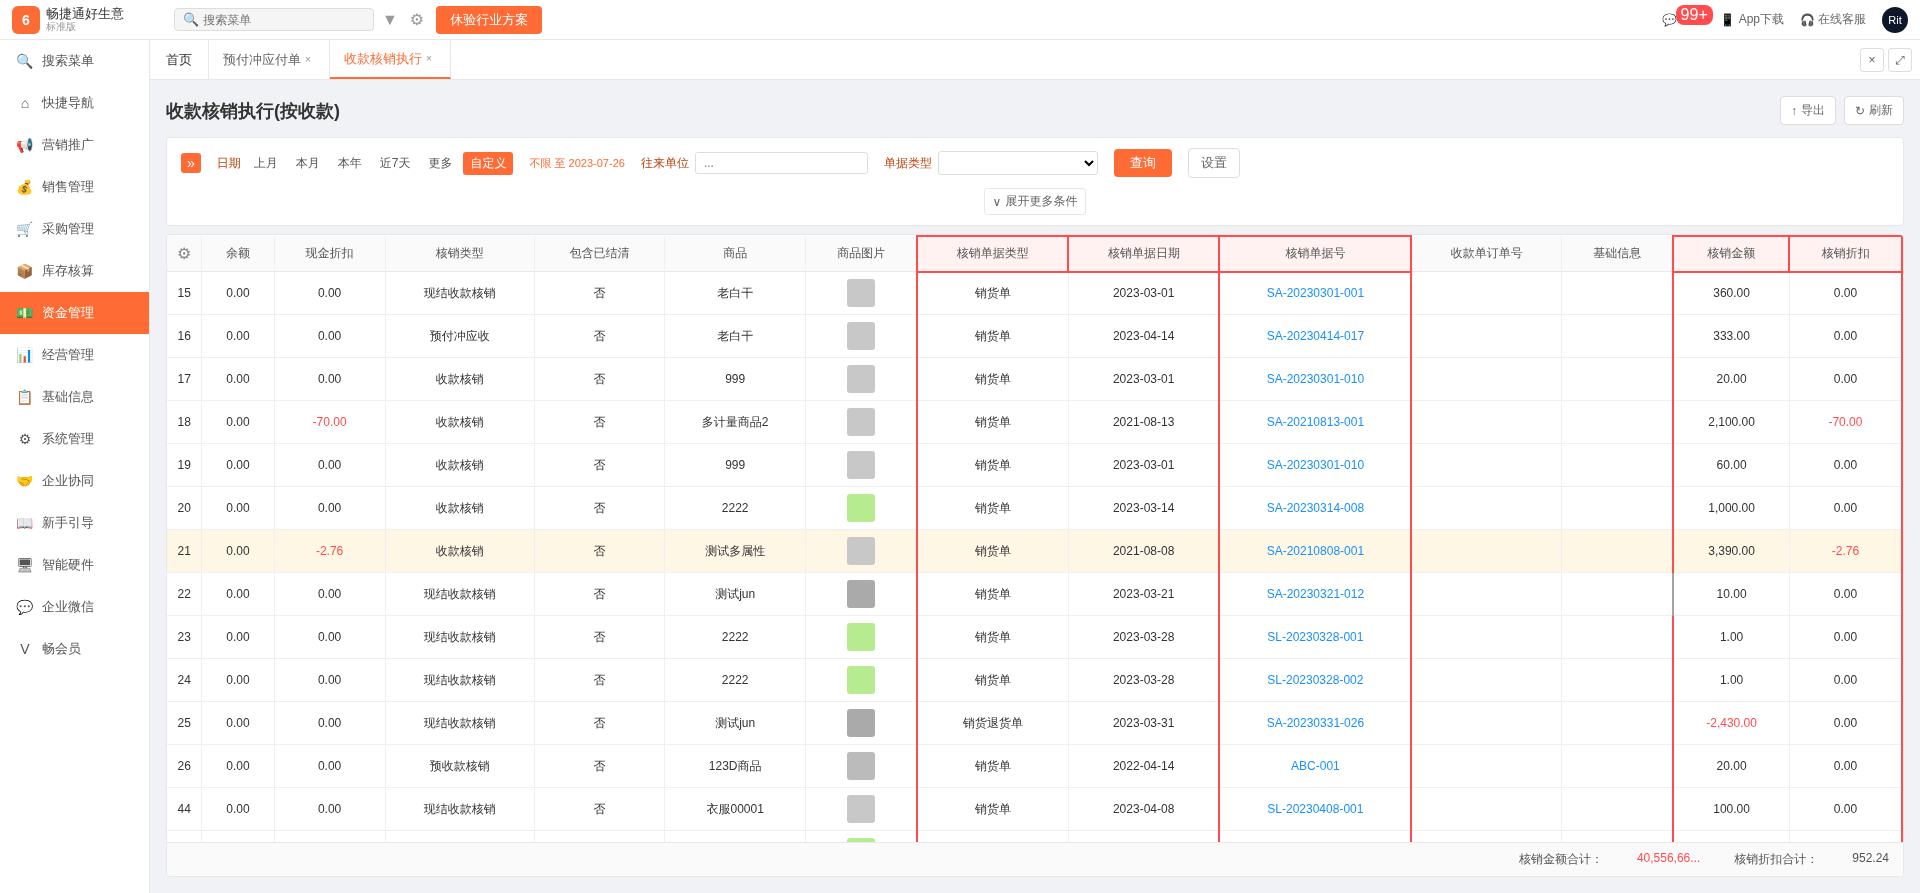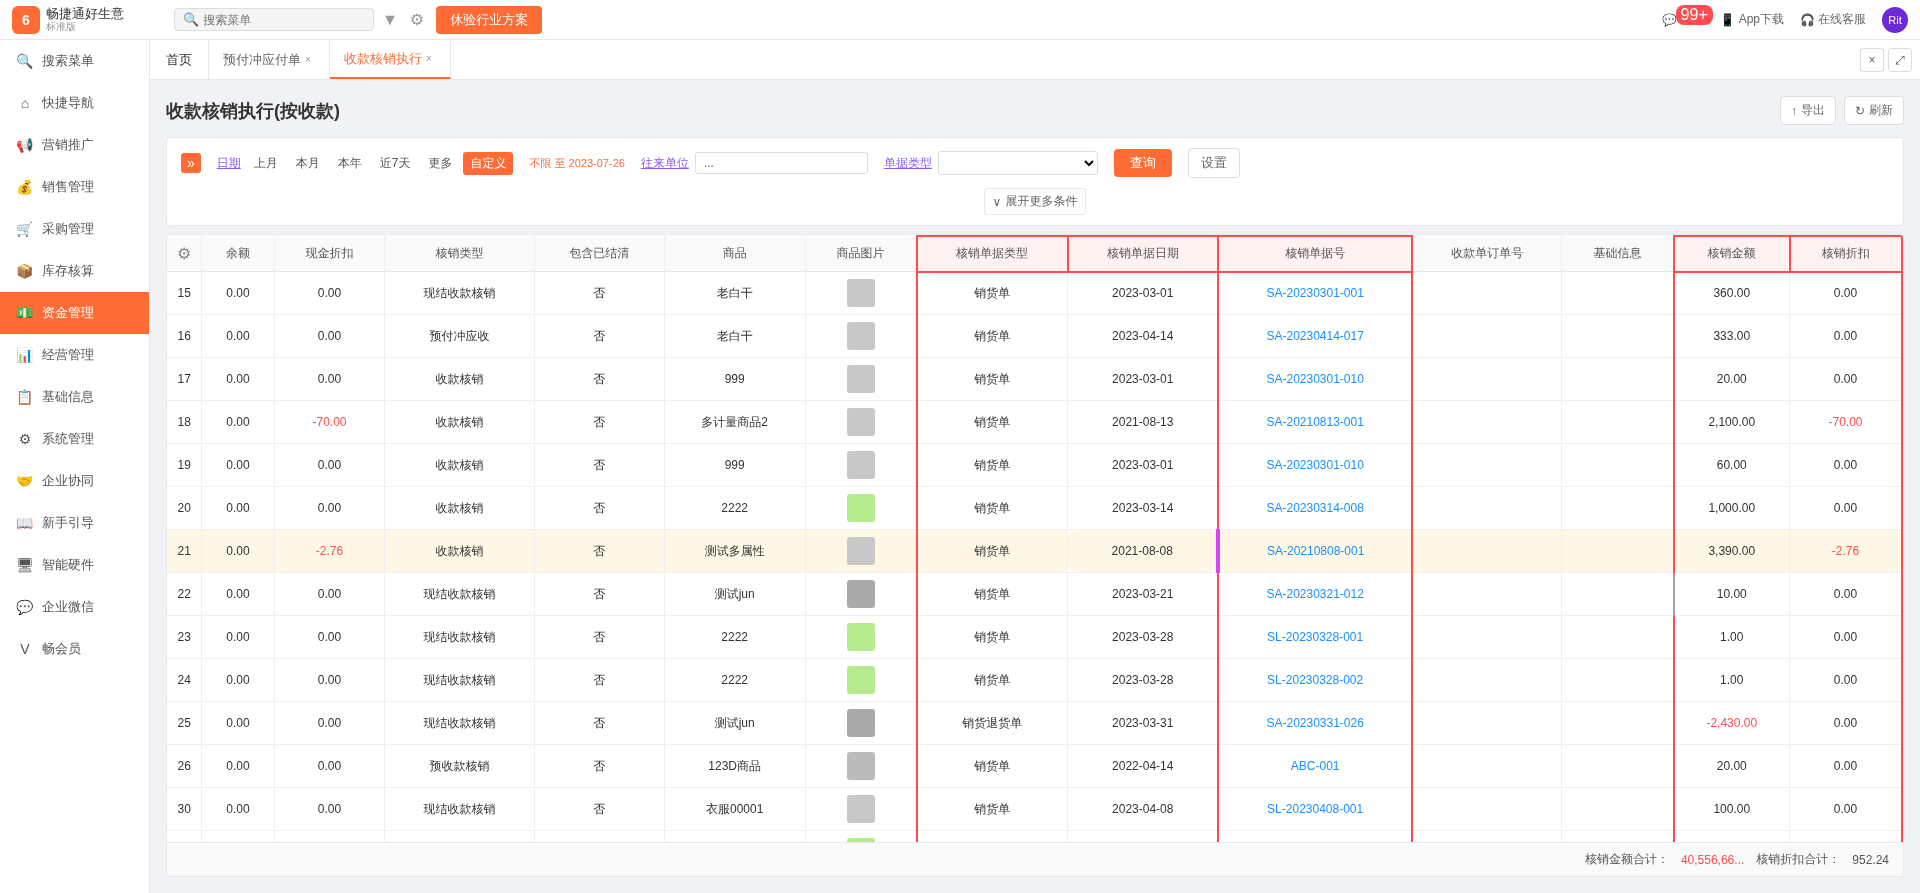--- a/index.html
+++ b/index.html
@@ -9,21 +9,21 @@
     .top-bar { display: flex; align-items: center; background: #fff; height: 40px; padding: 0 12px; border-bottom: 1px solid #e8e8e8; gap: 12px; }
     .top-bar-logo { display: flex; align-items: center; gap: 6px; width: 150px; }
     .logo-icon { width: 28px; height: 28px; background: #ff6b35; border-radius: 6px; display: flex; align-items: center; justify-content: center; color: white; font-weight: bold; font-size: 14px; }
     .top-bar-center { flex: 1; display: flex; align-items: center; gap: 8px; }
     .search-bar { display: flex; align-items: center; background: #f5f5f5; border: 1px solid #ddd; border-radius: 4px; padding: 3px 8px; gap: 4px; min-width: 200px; }
     .search-bar input { border: none; background: transparent; outline: none; font-size: 12px; width: 140px; }
     .industry-btn { background: #ff6b35; color: white; border: none; border-radius: 4px; padding: 5px 14px; font-size: 13px; cursor: pointer; }
     .top-bar-right { display: flex; align-items: center; gap: 16px; font-size: 12px; color: #666; }
     .badge-btn { position: relative; display: flex; align-items: center; gap: 3px; cursor: pointer; }
     .badge { background: #ff4d4f; color: white; border-radius: 8px; padding: 1px 5px; font-size: 16px; position: absolute; top: -6px; right: -8px; }
-    .user-avatar { width: 26px; height: 26px; background: #6d28d9; border-radius: 50%; display: flex; align-items: center; justify-content: center; color: white; font-size: 11px; }
+    .user-avatar { width: 26px; height: 26px; background: #0f172a; border-radius: 50%; display: flex; align-items: center; justify-content: center; color: white; font-size: 11px; }
 
     
     .layout { display: flex; height: calc(893px - 40px); }
     .sidebar { width: 150px; background: #fff; border-right: 1px solid #e8e8e8; display: flex; flex-direction: column; }
     .sidebar-item { display: flex; align-items: center; gap: 8px; padding: 12px 16px; cursor: pointer; color: #555; font-size: 13px; }
     .sidebar-item.active { background: #ff6b35; color: white; border-radius: 0; }
     .sidebar-icon { width: 18px; height: 18px; display: flex; align-items: center; justify-content: center; font-size: 14px; flex-shrink: 0; }
 
     
     .main { flex: 1; display: flex; flex-direction: column; overflow: hidden; background: #f0f2f5; }
@@ -41,21 +41,21 @@
     .page-content { flex: 1; padding: 16px; overflow: hidden; display: flex; flex-direction: column; }
     .page-header { display: flex; align-items: center; justify-content: space-between; margin-bottom: 12px; }
     .page-title { font-size: 18px; font-weight: bold; color: #333; }
     .header-actions { display: flex; gap: 8px; }
     .action-btn { display: flex; align-items: center; gap: 4px; padding: 5px 10px; border: 1px solid #ddd; border-radius: 4px; cursor: pointer; font-size: 12px; color: #666; background: #fff; }
 
     
     .filter-bar { background: #fff; border: 1px solid #e8e8e8; border-radius: 4px; padding: 10px 14px; margin-bottom: 8px; }
     .filter-row { display: flex; align-items: center; gap: 16px; flex-wrap: wrap; }
     .filter-item { display: flex; align-items: center; gap: 6px; font-size: 12px; color: #666; }
-    .filter-label { color: #8b5cf6; white-space: nowrap; text-decoration: underline; }
+    .filter-label { color: #c2410c; white-space: nowrap; }
     .filter-dates { display: flex; gap: 4px; align-items: center; }
     .date-btn { padding: 2px 6px; border: 1px solid transparent; border-radius: 3px; cursor: pointer; font-size: 12px; color: #555; }
     .date-btn.custom { background: #ff6b35; color: white; border-radius: 3px; padding: 2px 6px; }
     .date-range { color: #ff6b35; font-size: 11px; }
     .filter-input { border: 1px solid #ddd; border-radius: 3px; padding: 3px 8px; font-size: 12px; outline: none; min-width: 160px; }
     .filter-select { border: 1px solid #ddd; border-radius: 3px; padding: 3px 8px; font-size: 12px; outline: none; min-width: 160px; background: #fff; }
     .query-btn { background: #ff6b35; color: white; border: none; border-radius: 4px; padding: 5px 16px; font-size: 13px; cursor: pointer; }
     .setting-btn { border: 1px solid #ddd; color: #666; border-radius: 4px; padding: 5px 12px; font-size: 13px; cursor: pointer; background: #fff; }
     .expand-btn { display: flex; align-items: center; gap: 4px; font-size: 12px; color: #666; cursor: pointer; padding: 4px 8px; border: 1px solid #e8e8e8; border-radius: 3px; background: #fff; margin: 4px auto 0; width: fit-content; }
     .orange-arrow { background: #ff6b35; color: white; border-radius: 3px; padding: 2px 6px; cursor: pointer; font-size: 14px; }
@@ -66,21 +66,21 @@
     table { width: 100%; border-collapse: collapse; font-size: 12px; min-width: 1400px; }
     thead tr { background: #fafafa; border-bottom: 1px solid #e8e8e8; }
     thead th { padding: 8px 10px; text-align: center; font-weight: 500; color: #555; border-right: 1px solid #f0f0f0; white-space: nowrap; position: sticky; top: 0; background: #fafafa; z-index: 1; }
     tbody tr { border-bottom: 1px solid #f0f0f0; }
     tbody tr.highlighted { background: #fff7e6; }
     tbody td { padding: 7px 10px; text-align: center; border-right: 1px solid #f0f0f0; white-space: nowrap; }
     .text-link { color: #1890ff; cursor: pointer; }
     .img-placeholder-gray { width: 28px; height: 28px; background: #c8c8c8; border-radius: 3px; margin: auto; }
     .img-placeholder-green { width: 28px; height: 28px; background: #b7eb8f; border-radius: 3px; margin: auto; }
 
-    .table-footer { padding: 8px 14px; background: #fafafa; border-top: 1px solid #e8e8e8; display: flex; align-items: center; justify-content: flex-end; gap: 12px; font-size: 12px; color: #555; }
+    .table-footer { padding: 8px 14px; background: #fafafa; border-top: 1px solid #e8e8e8; display: flex; align-items: flex-start; justify-content: flex-end; gap: 34px; font-size: 12px; color: #555; }
 
     
     ::-webkit-scrollbar { width: 6px; height: 6px; }
     ::-webkit-scrollbar-track { background: #f5f5f5; }
     ::-webkit-scrollbar-thumb { background: #ccc; border-radius: 3px; }
 
     .settings-col { width: 32px; }
     .gear-icon { font-size: 16px; color: #888; cursor: pointer; }
   </style>
 </head>
@@ -392,21 +392,21 @@
     <td>21</td>
     <td>0.00</td>
     <td style="color:#ff4d4f">-2.76</td>
     <td>收款核销</td>
     <td>否</td>
     <td>测试多属性</td>
     <td>
                     <div class="img-placeholder-gray"></div>
                   </td>
     <td style="border-left:2px solid #ff4d4f;border-right:1px solid #f0f0f0;">销货单</td>
-    <td style="border-right:4px solid #d946ef;border-radius:10px;">2021-08-08</td>
+    <td style="border-right:1px solid #d946ef;">2021-08-08</td>
     <td style="border-left:2px solid #ff4d4f;border-right:2px solid #ff4d4f;"><span class="text-link">SA-20210808-001</span></td>
     <td></td>
     <td></td>
     <td style="border-left:2px solid #ff4d4f;">3,390.00</td>
     <td style="border-right:2px solid #ff4d4f;color:#ff4d4f">-2.76</td>
   </tr>
                 <tr>
     <td>22</td>
     <td>0.00</td>
     <td style="">0.00</td>
@@ -490,21 +490,21 @@
                   </td>
     <td style="border-left:2px solid #ff4d4f;border-right:1px solid #f0f0f0;">销货单</td>
     <td style="border-right:2px solid #ff4d4f;">2022-04-14</td>
     <td style="border-left:2px solid #ff4d4f;border-right:2px solid #ff4d4f;"><span class="text-link">ABC-001</span></td>
     <td></td>
     <td></td>
     <td style="border-left:2px solid #ff4d4f;">20.00</td>
     <td style="border-right:2px solid #ff4d4f;">0.00</td>
   </tr>
                 <tr>
-    <td>30</td>
+    <td>44</td>
     <td>0.00</td>
     <td style="">0.00</td>
     <td>现结收款核销</td>
     <td>否</td>
     <td>衣服00001</td>
     <td>
                     <div class="img-placeholder-gray"></div>
                   </td>
     <td style="border-left:2px solid #ff4d4f;border-right:1px solid #f0f0f0;">销货单</td>
     <td style="border-right:2px solid #ff4d4f;">2023-04-08</td>

